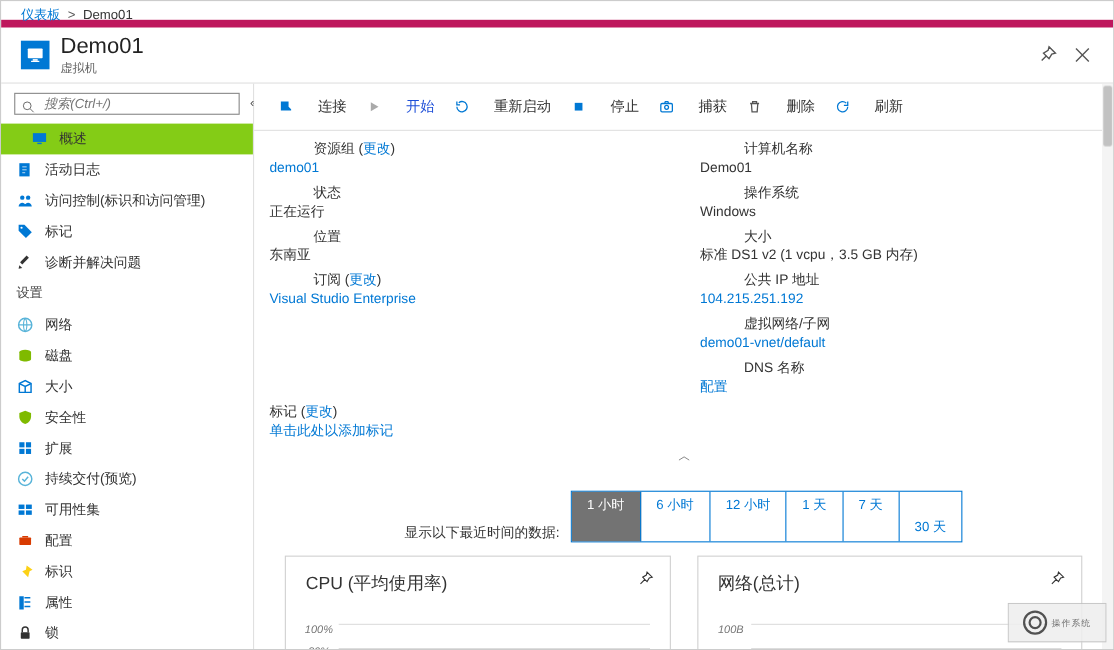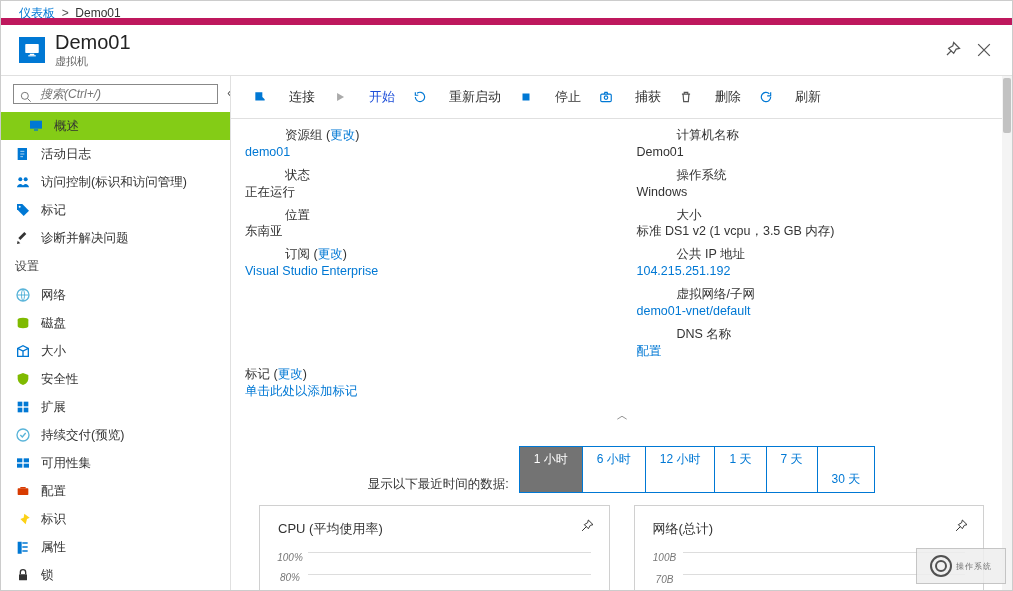--- a/index.html
+++ b/index.html
@@ -53,21 +53,21 @@
 .collapser svg{ width:14px; height:8px; stroke:#666; fill:none; stroke-width:1.2;}
 
 .time-bar { display:flex; align-items:flex-end; justify-content:center; gap:10px; padding:18px 0 12px 0; font-size:12.5px; }
 .time-seg { display:flex; border:1px solid #0078d4; }
 .time-seg .seg { padding:4px 14px; border-right:1px solid #0078d4; cursor:pointer; color:#0078d4; font-size:12px; }
 .time-seg .seg:last-child{ border-right:none;margin-top:20px;}
 .time-seg .seg.active{ background:#737373; color:#fff;}
 
 .charts { display:flex; gap:24px; padding:0 28px; }
 .chart-card { flex:1; border:1px solid #d0d0d0; padding:14px 18px 8px 18px; position:relative; }
-.chart-title { font-size:13px; color:#333; margin-bottom:14px; }
+.chart-title { font-size:16px; color:#333; margin-bottom:26px; }
 .pin { position:absolute; top:12px; right:14px; width:16px; height:16px; stroke:#333; fill:none; stroke-width:1.5; cursor:pointer;}
 .chart-grid { position:relative; height:90px; margin-left:30px; }
 .chart-grid .gridline { position:absolute; left:0; right:0; border-top:1px solid #ddd; }
 .chart-grid .ylabel { position:absolute; left:-32px; top:-6px; font-size:10px; color:#777; width:28px; text-align:center;font-style:italic;}
 
 .scrollbar-v { position:absolute; top:0; right:0; width:10px; height:100%; background:#f4f4f4; }
 .scrollbar-v::before{ content:''; position:absolute; top:2px; left:1px; right:1px; height:55px; background:#c2c2c2; border-radius:2px;}
 
 .watermark { position:absolute; right:6px; bottom:6px; width:90px; height:36px; background:#eee; border:1px solid #bbb; display:flex; align-items:center; justify-content:center; font-size:8px; color:#555; letter-spacing:1px; opacity:0.85; }
 .watermark .logo { width:22px; height:22px; border:2px solid #333; border-radius:50%; margin-right:4px; position:relative;}

